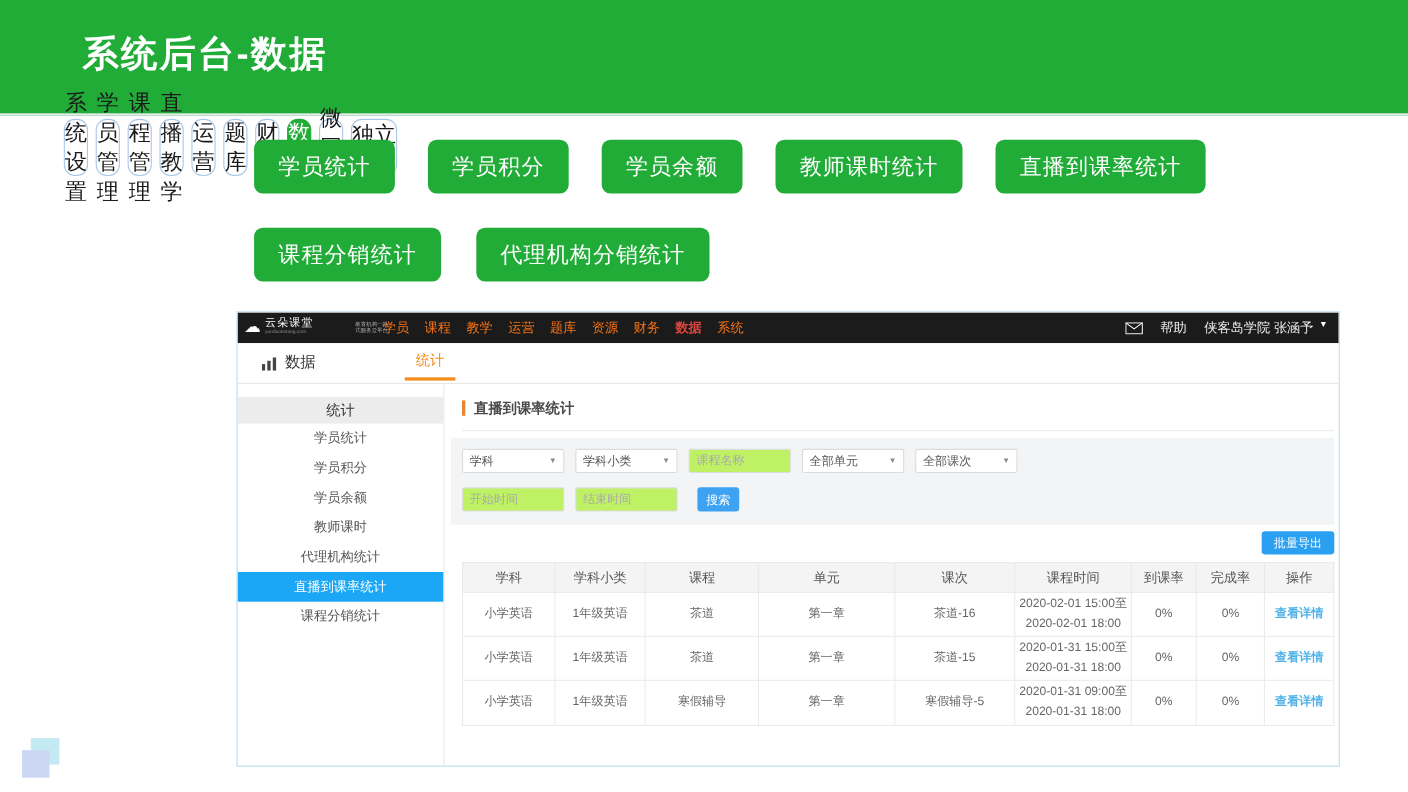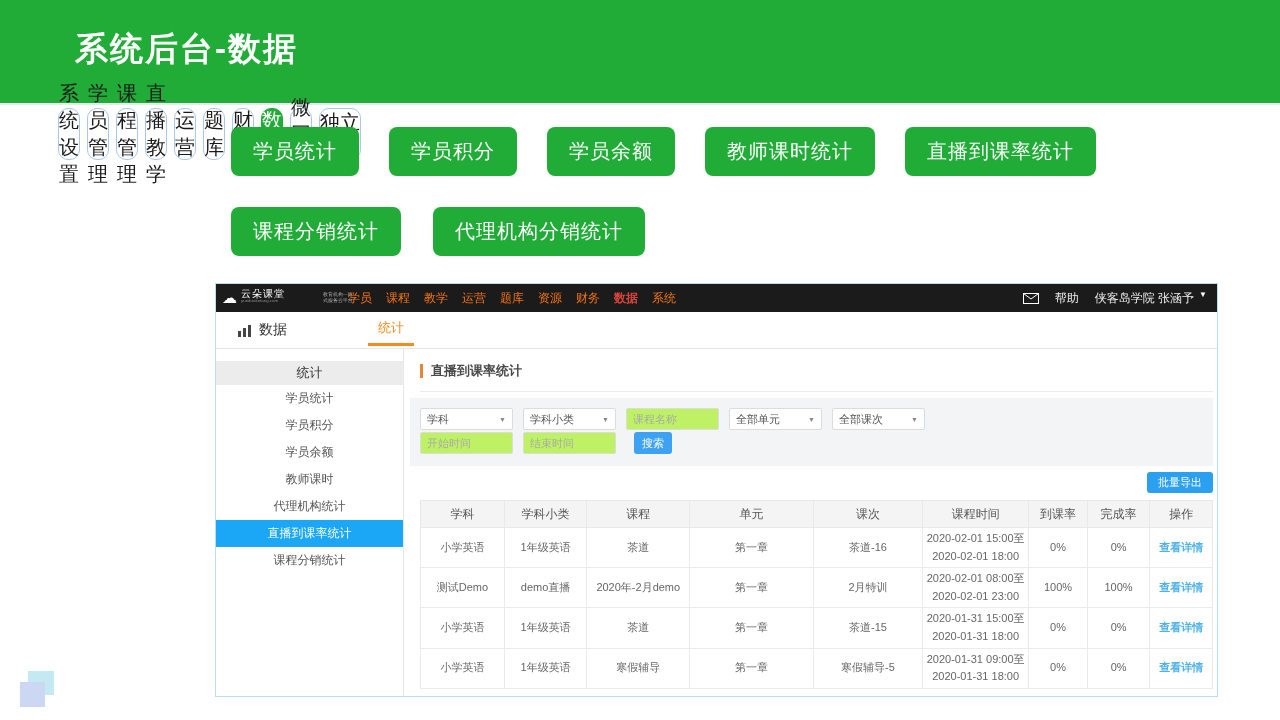--- a/index.html
+++ b/index.html
@@ -53,21 +53,21 @@
   .sp-item { height:27px; display:flex; align-items:center; justify-content:center; font-size:12px; color:#555; cursor:pointer; }
   .sp-item.active { background:var(--active-blue); color:#fff; }
 
   .content { flex:1; padding:13px 4px 0 16px; }
   .ctitle { display:flex; align-items:center; gap:8px; font-size:13px; font-weight:bold; color:#4a4a4a;
     padding-bottom:11px; border-bottom:1px solid #ebebeb; }
   .cbar { width:3px; height:14px; background:#e8833a; flex:none; }
 
   .filters { background:#f3f4f5; margin:6px 0 0 -10px; padding:10px 10px 12px; }
   .frow { display:flex; gap:10px; align-items:center; }
-  .frow + .frow { margin-top:2px; }
+  .frow + .frow { margin-top:13px; }
   .ctrl { width:93px; height:22px; background:#fff; border:1px solid #dcdcdc; border-radius:2px;
     display:flex; align-items:center; justify-content:space-between; padding:0 6px; font-size:11px; color:#555; cursor:pointer; }
   .ctrl .arrow { font-size:7px; color:#888; }
   .ctrl-input { width:93px; height:22px; background:#bef264; border:1px solid #dcdcdc; border-radius:2px;
     padding:0 6px; font-size:11px; color:#555; font-family:inherit; }
   .ctrl-input::placeholder { color:#aaa; }
   .search-btn { height:22px; padding:0 8px; margin-left:8px; background:var(--button-blue); color:#fff;
     font-size:11px; border:none; border-radius:3px; cursor:pointer; font-family:inherit; }
 
   .export-row { display:flex; justify-content:flex-end; margin-top:6px; }
@@ -250,31 +250,20 @@
               <td>1年级英语</td>
               <td>茶道</td>
               <td>第一章</td>
               <td>茶道-16</td>
               <td>2020-02-01 15:00至2020-02-01 18:00</td>
               <td>0%</td>
               <td>0%</td>
               <td><a class="link">查看详情</a></td>
             </tr>
             <tr>
-              <td>测试Demo</td>
-              <td>demo直播</td>
-              <td>2020年-2月demo</td>
-              <td>第一章</td>
-              <td>2月特训</td>
-              <td>2020-02-01 08:00至2020-02-01 23:00</td>
-              <td>100%</td>
-              <td>100%</td>
-              <td><a class="link">查看详情</a></td>
-            </tr>
-            <tr>
               <td>小学英语</td>
               <td>1年级英语</td>
               <td>茶道</td>
               <td>第一章</td>
               <td>茶道-15</td>
               <td>2020-01-31 15:00至2020-01-31 18:00</td>
               <td>0%</td>
               <td>0%</td>
               <td><a class="link">查看详情</a></td>
             </tr>

